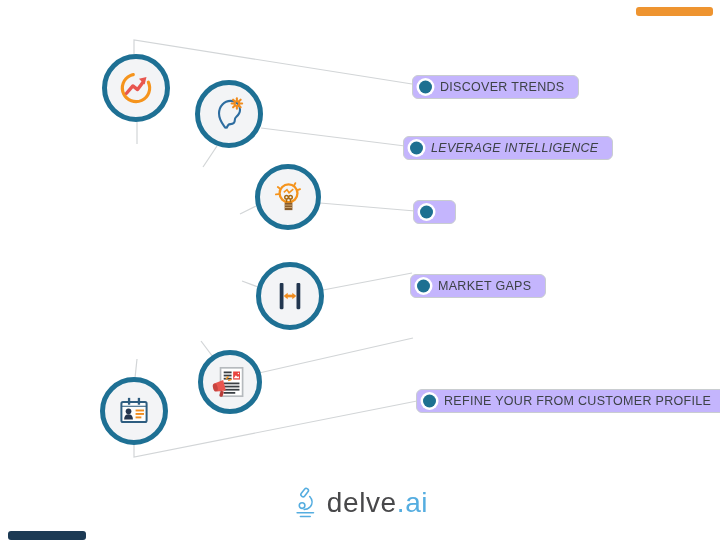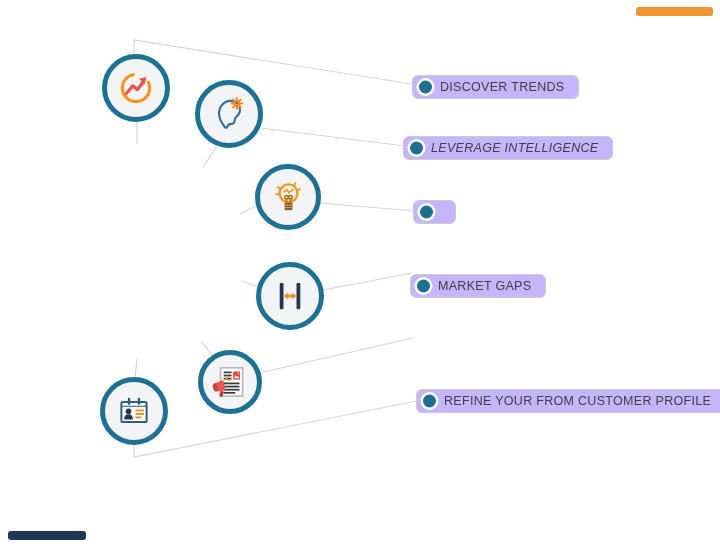--- a/index.html
+++ b/index.html
@@ -189,14 +189,28 @@
   </div>
   <div class="pill p4">
     <span class="dot"></span>
     <span class="txt">MARKET GAPS</span>
   </div>
   <div class="pill p6">
     <span class="dot"></span>
     <span class="txt">REFINE YOUR FROM CUSTOMER PROFILE</span>
   </div>
 
+  <div class="logo">
+    <svg width="28" height="32" viewBox="0 0 30 34">
+      <g fill="none" stroke="#55ade0" stroke-width="1.7" stroke-linecap="round">
+        <g transform="rotate(38 13 6)">
+            <rect x="11" y="0.5" width="4.6" height="10" rx="2.2"></rect>
+          </g>
+        <path d="M19 10 C21.8 13 22.3 17.5 19.8 20.8 C18.2 22.8 15.6 24 13 24"></path>
+        <circle cx="10.8" cy="19.8" r="3"></circle>
+        <line x1="5.5" y1="27.5" x2="23" y2="27.5"></line>
+        <line x1="9" y1="31.5" x2="19.5" y2="31.5"></line>
+      </g>
+    </svg>
+    <span class="word"><span>delve</span><span class="suffix">.ai</span></span>
+  </div>
 
 </div>
 
 </body></html>

